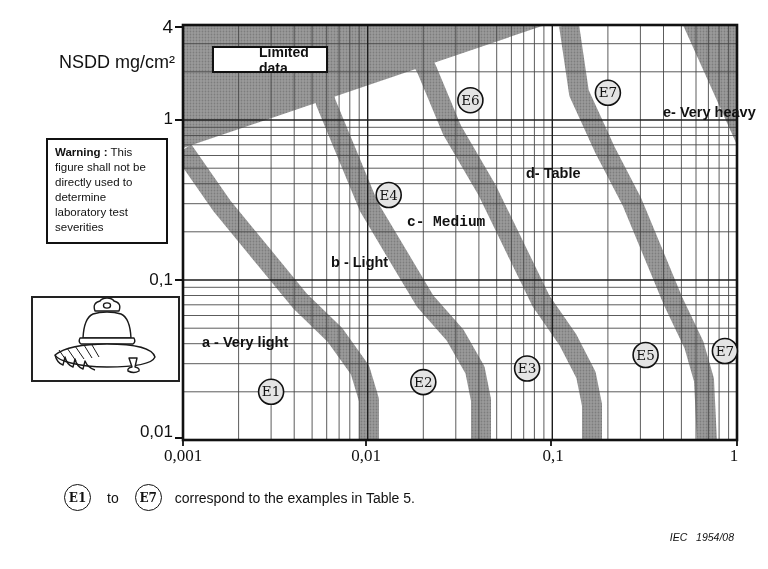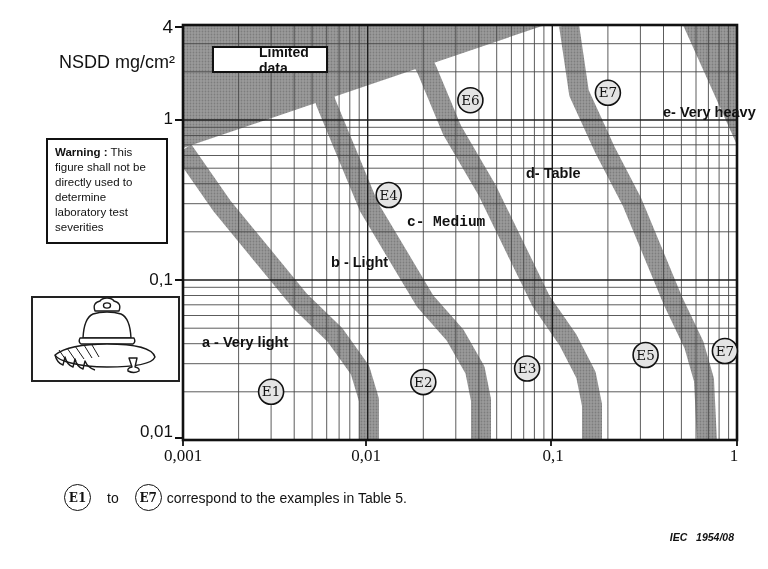--- a/index.html
+++ b/index.html
@@ -20,22 +20,22 @@
   .warn-box{position:absolute;left:46px;top:116px;width:122px;box-sizing:border-box;
             border:2px solid #111;background:#fff;padding:5px 14px 7px 7px;
             font-size:11.5px;line-height:1.3;margin-top:22px;}
   .ins-box{position:absolute;left:31px;top:296px;width:149px;height:86px;box-sizing:border-box;
            border:2px solid #222;background:#fff;display:flex;align-items:center;justify-content:center;}
   .legend{position:absolute;left:64px;top:484px;display:flex;align-items:center;font-size:14px;}
   .legend .lc{width:27px;height:27px;border:1.5px solid #111;border-radius:50%;box-sizing:border-box;
               display:flex;align-items:center;justify-content:center;
               font-family:"DejaVu Serif",serif;font-weight:bold;font-size:12px;background:#fff;}
   .legend .mid{margin:0 16px;}
-  .legend .lt{margin-left:5px;}
-  .credit{position:absolute;right:34px;top:531px;font-style:italic;font-size:10.5px;white-space:pre;font-weight:bold;}
+  .legend .lt{margin-left:13px;}
+  .credit{position:absolute;right:34px;top:531px;font-style:italic;font-size:10.5px;white-space:pre;}
 </style>
 </head>
 <body>
 
 <div class="stage">
 
   <svg id="chart-svg" width="768" height="569">
       <defs>
         <pattern id="ht" width="3" height="3" patternUnits="userSpaceOnUse">
         <rect width="3" height="3" fill="#9b9b9b"></rect>

